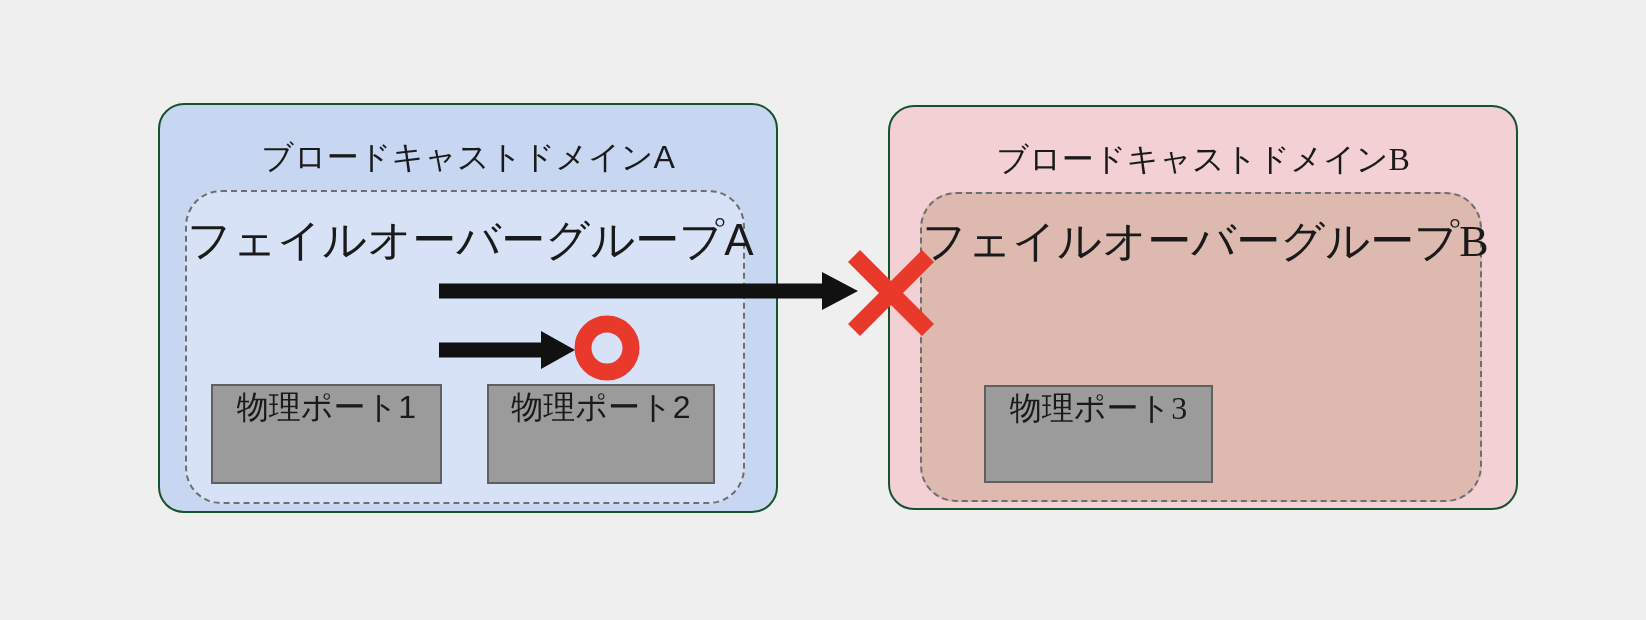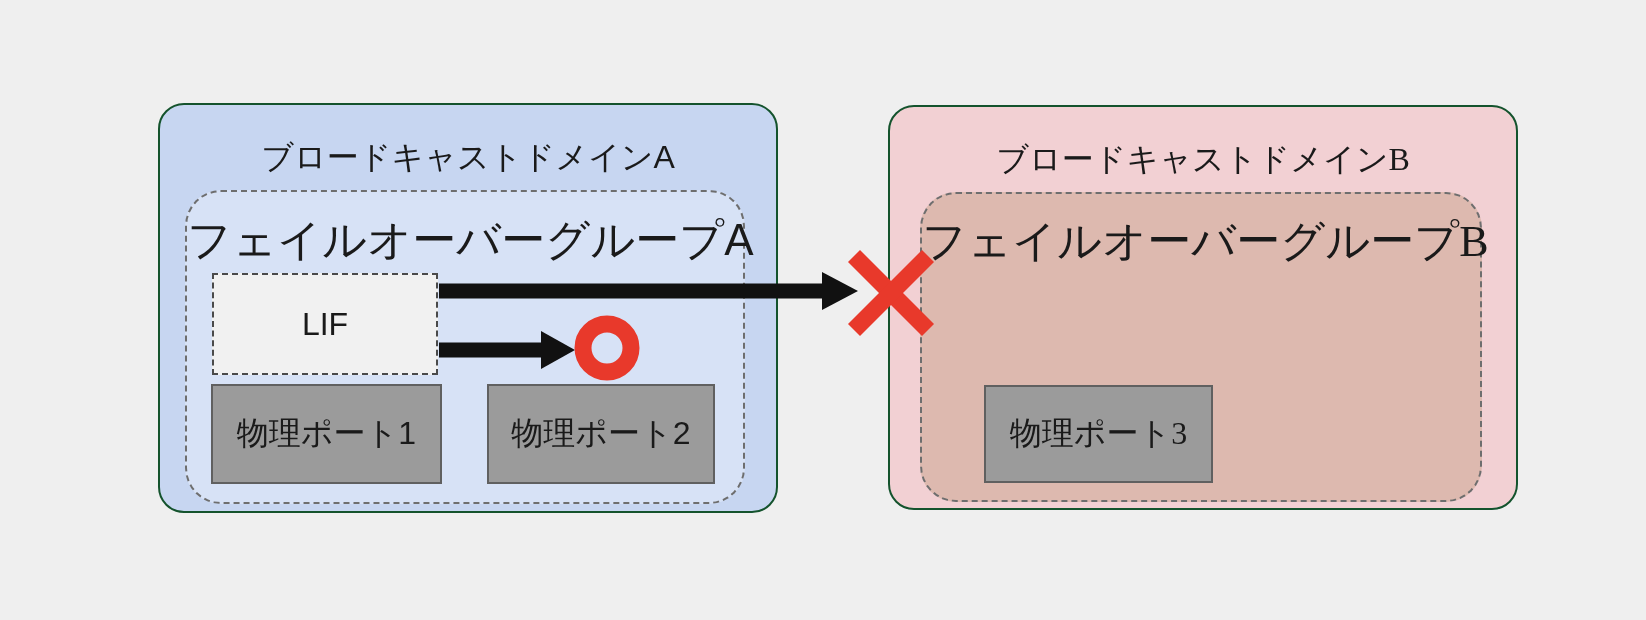--- a/index.html
+++ b/index.html
@@ -31,21 +31,21 @@
   }
   .lif-box {
     position:absolute; left:25px; top:81px; width:226px; height:102px;
     background:#f1f1f1; border:2px dashed #4a4a4a; box-sizing:border-box;
     display:flex; align-items:center; justify-content:center;
     font-size:32px;
   }
   .port {
     position:absolute; width:228px; height:100px;
     background:#9b9b9b; border:2px solid #606060; box-sizing:border-box;
-    display:flex; align-items:center; justify-content:center;
+    display:flex; align-items:flex-start; justify-content:center;
     font-size:32px; white-space:nowrap;
   }
   .port-1 { left:24px;  top:192px; width:231px; }
   .port-2 { left:300px; top:192px; }
   .port-3 { left:26px;  top:191px; width:229px; height:98px;margin-left:36px; }
   .port-4 { left:300px; top:191px; height:98px; }
   .overlay {
     position:absolute; left:0; top:0; width:1646px; height:620px;
     pointer-events:none;
   }
@@ -54,23 +54,20 @@
 <body>
 
 <div class="canvas">
 
   <div class="domain domain-a">
     <div class="domain-title">ブロードキャストドメインA</div>
 
     <div class="group group-a">
       <div class="group-title">フェイルオーバーグループA</div>
 
-      <div class="lif-box">
-        <span>LIF</span>
-      </div>
 
       <div class="port port-1">
         <span>物理ポート1</span>
       </div>
       <div class="port port-2">
         <span>物理ポート2</span>
       </div>
     </div>
   </div>
 

